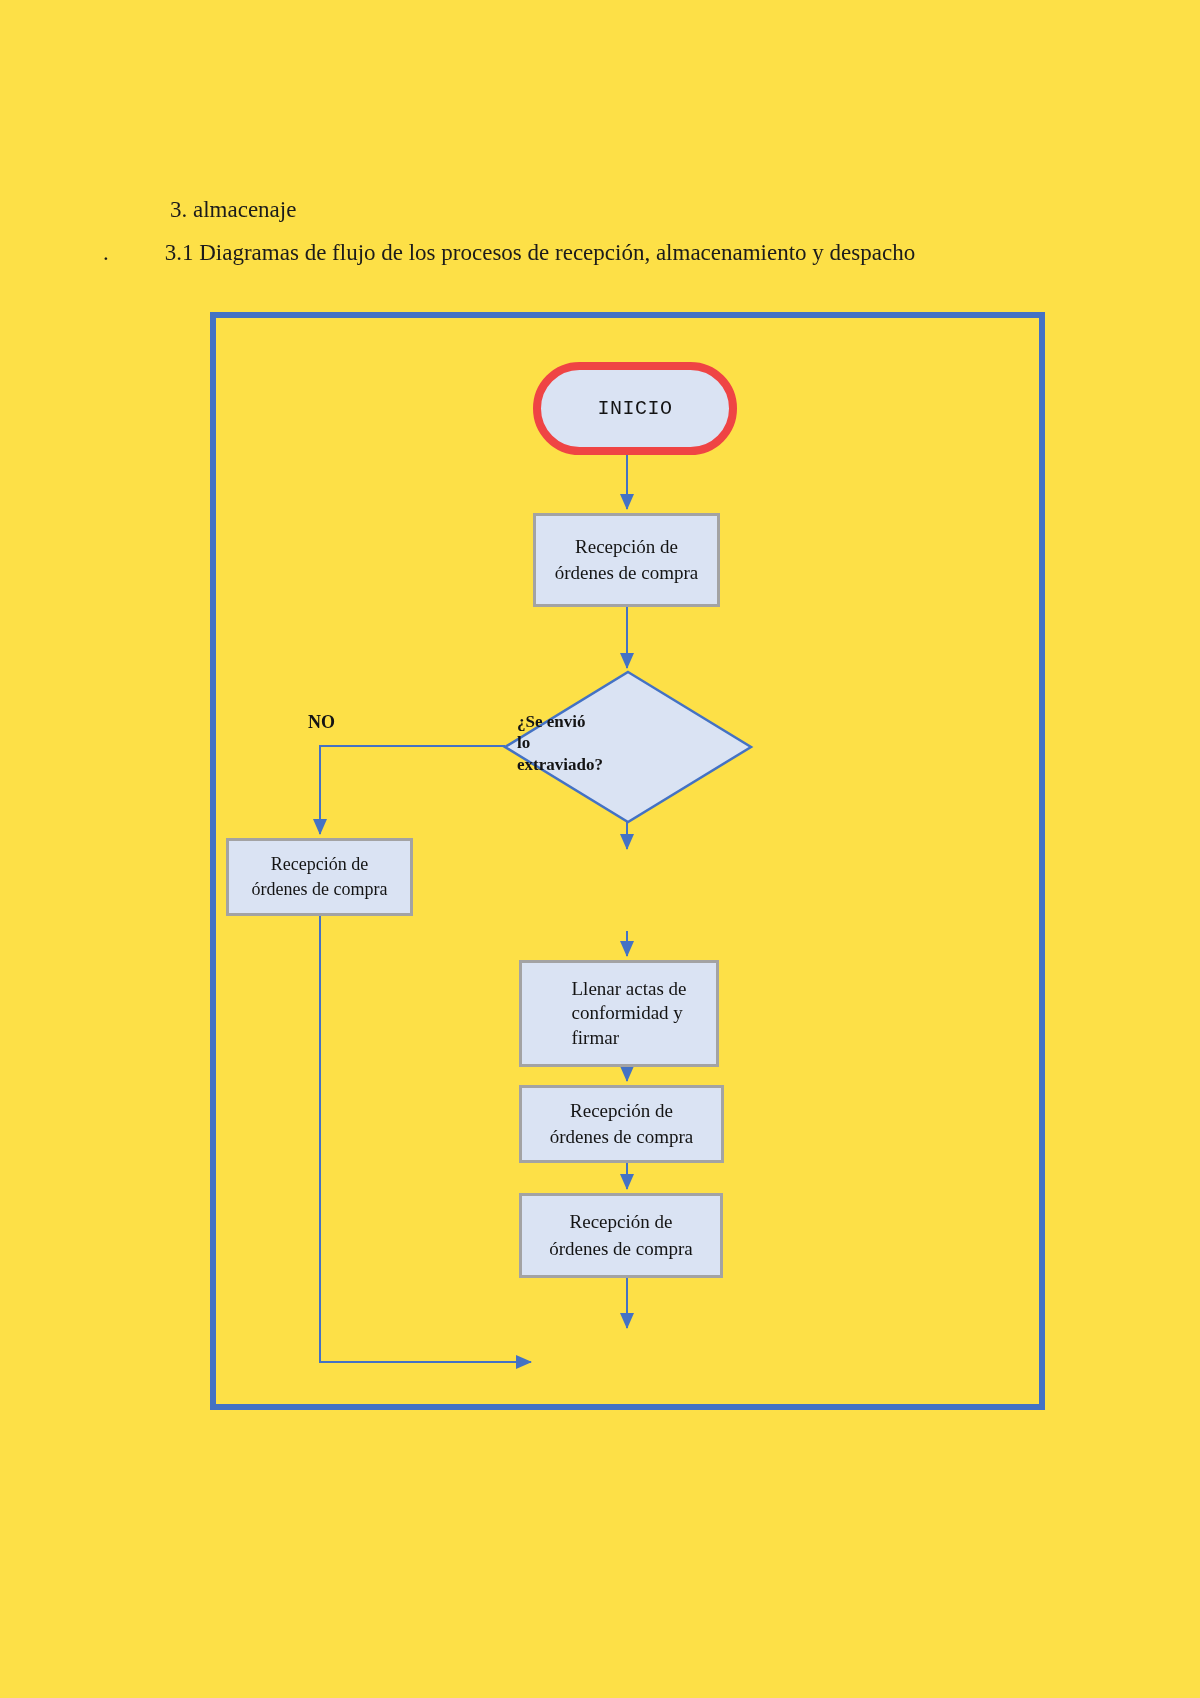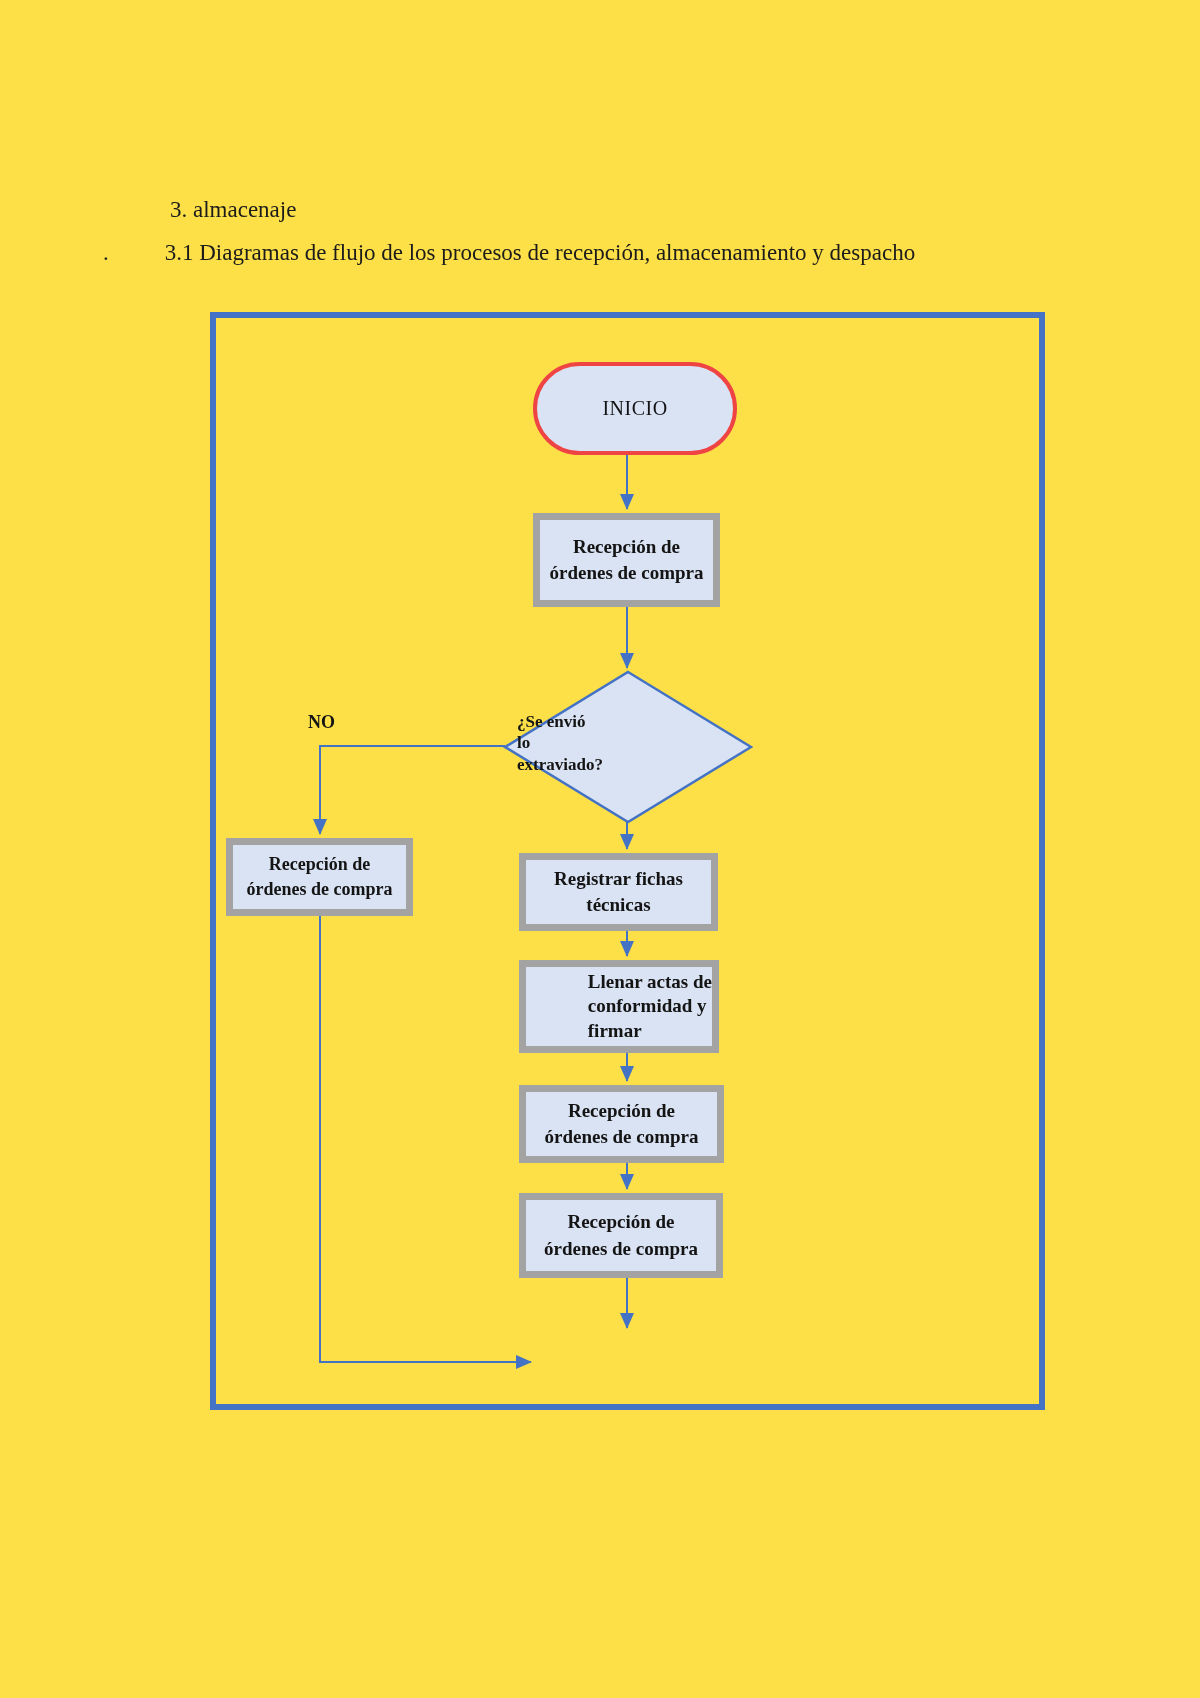--- a/index.html
+++ b/index.html
@@ -62,38 +62,39 @@
     background: #dae3f3;
     display: flex;
     align-items: center;
     justify-content: center;
     text-align: center;
     color: #141414;
   }
   .shape .lbl { white-space: pre-line; }
 
   .terminator {
-    border: 4px solid #ef4444;
+    border: 8px solid #ef4444;
     border-radius: 50px;
     font-size: 20px;
     letter-spacing: 0.5px;
+    font-family: Liberation Mono, monospace;
   }
   .process {
-    border: 7px solid #a3a3a3;
-    font-weight: bold;
+    border: 3px solid #a3a3a3;
+    font-weight: normal;
     font-size: 19px;
     line-height: 1.38;
   }
 
   #node-start   { left: 533px; top: 362px;  width: 204px; height: 93px; }
   #node-recv1   { left: 533px; top: 513px;  width: 187px; height: 94px; }
   #node-recv-no { left: 226px; top: 838px;  width: 187px; height: 78px; font-size: 18px; }
   #node-register{ left: 519px; top: 853px;  width: 199px; height: 78px; }
-  #node-actas   { left: 519px; top: 960px;  width: 200px; height: 93px;
-                  justify-content: flex-end; text-align: left;
+  #node-actas   { left: 519px; top: 960px;  width: 200px; height: 107px;
+                  justify-content: center; text-align: left;
                   padding-left: 20px; line-height: 1.28; }
   #node-recv2   { left: 519px; top: 1085px; width: 205px; height: 78px; }
   #node-recv3   { left: 519px; top: 1193px; width: 204px; height: 85px; }
   #node-end     { left: 535px; top: 1332px; width: 172px; height: 63px; font-size: 19px; }
 
   #decision-label {
     position: absolute;
     left: 517px;
     top: 711px;
     width: 222px;
@@ -162,24 +163,20 @@
 lo
 extraviado?</div>
 
   <div id="no-label">NO</div>
 
   <div id="node-recv-no" class="shape process">
     <span class="lbl">Recepción de
 órdenes de compra</span>
   </div>
 
-  <div id="node-register" class="shape process">
-    <span class="lbl">Registrar fichas
-técnicas</span>
-  </div>
 
   <div id="node-actas" class="shape process">
     <span class="lbl">Llenar actas de
 conformidad y
 firmar</span>
   </div>
 
   <div id="node-recv2" class="shape process">
     <span class="lbl">Recepción de
 órdenes de compra</span>

